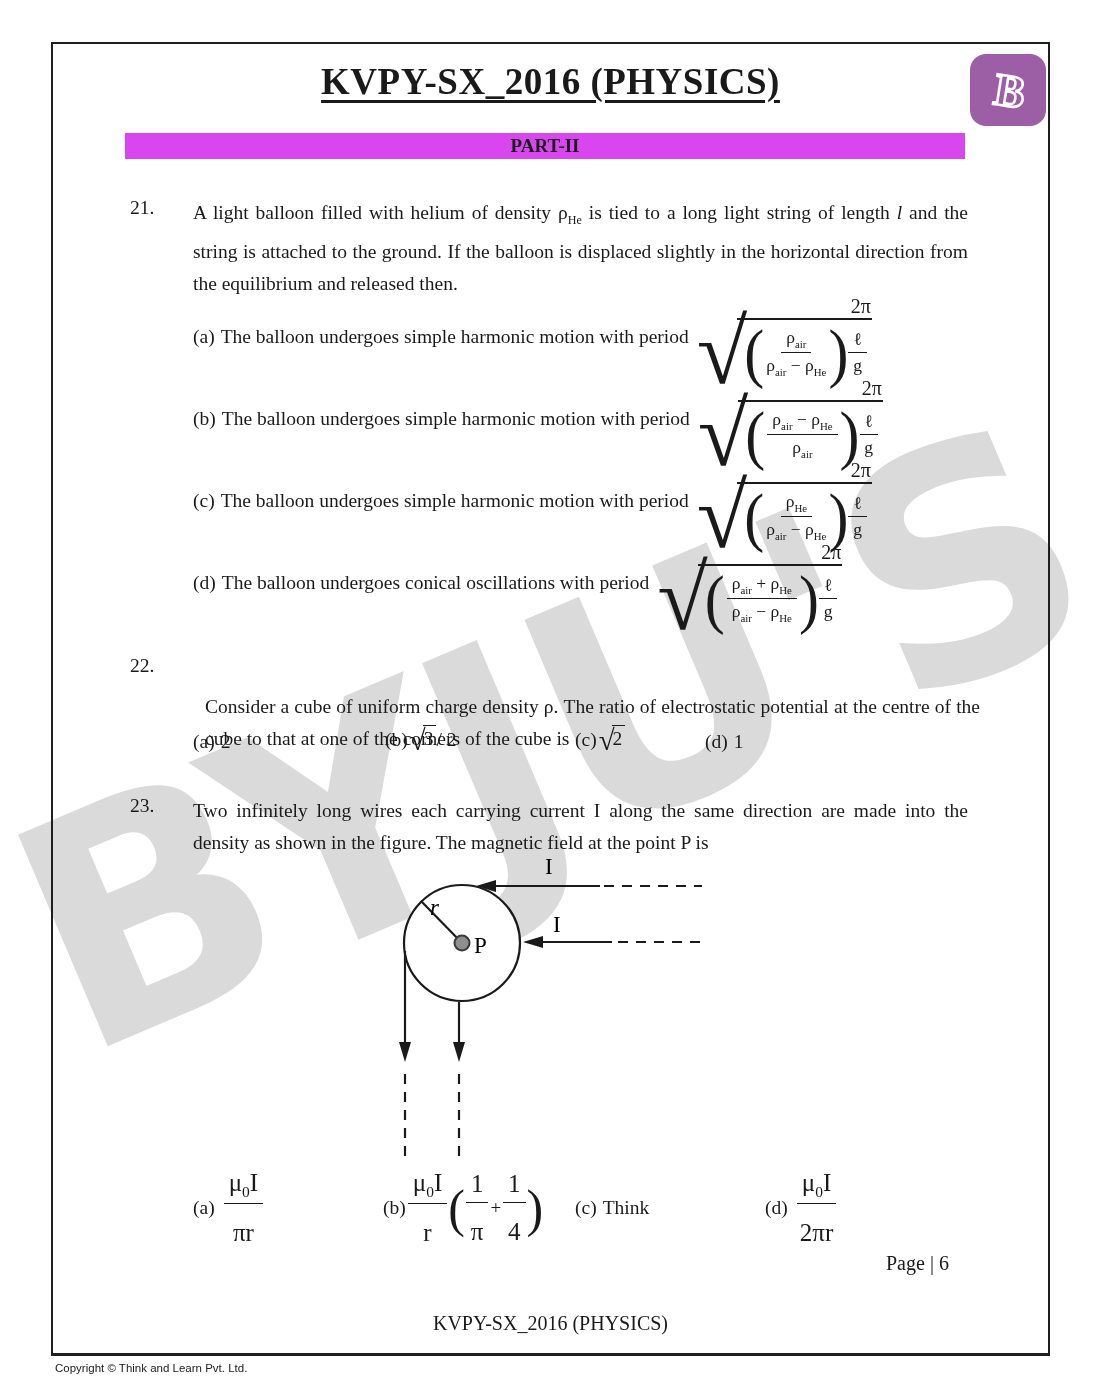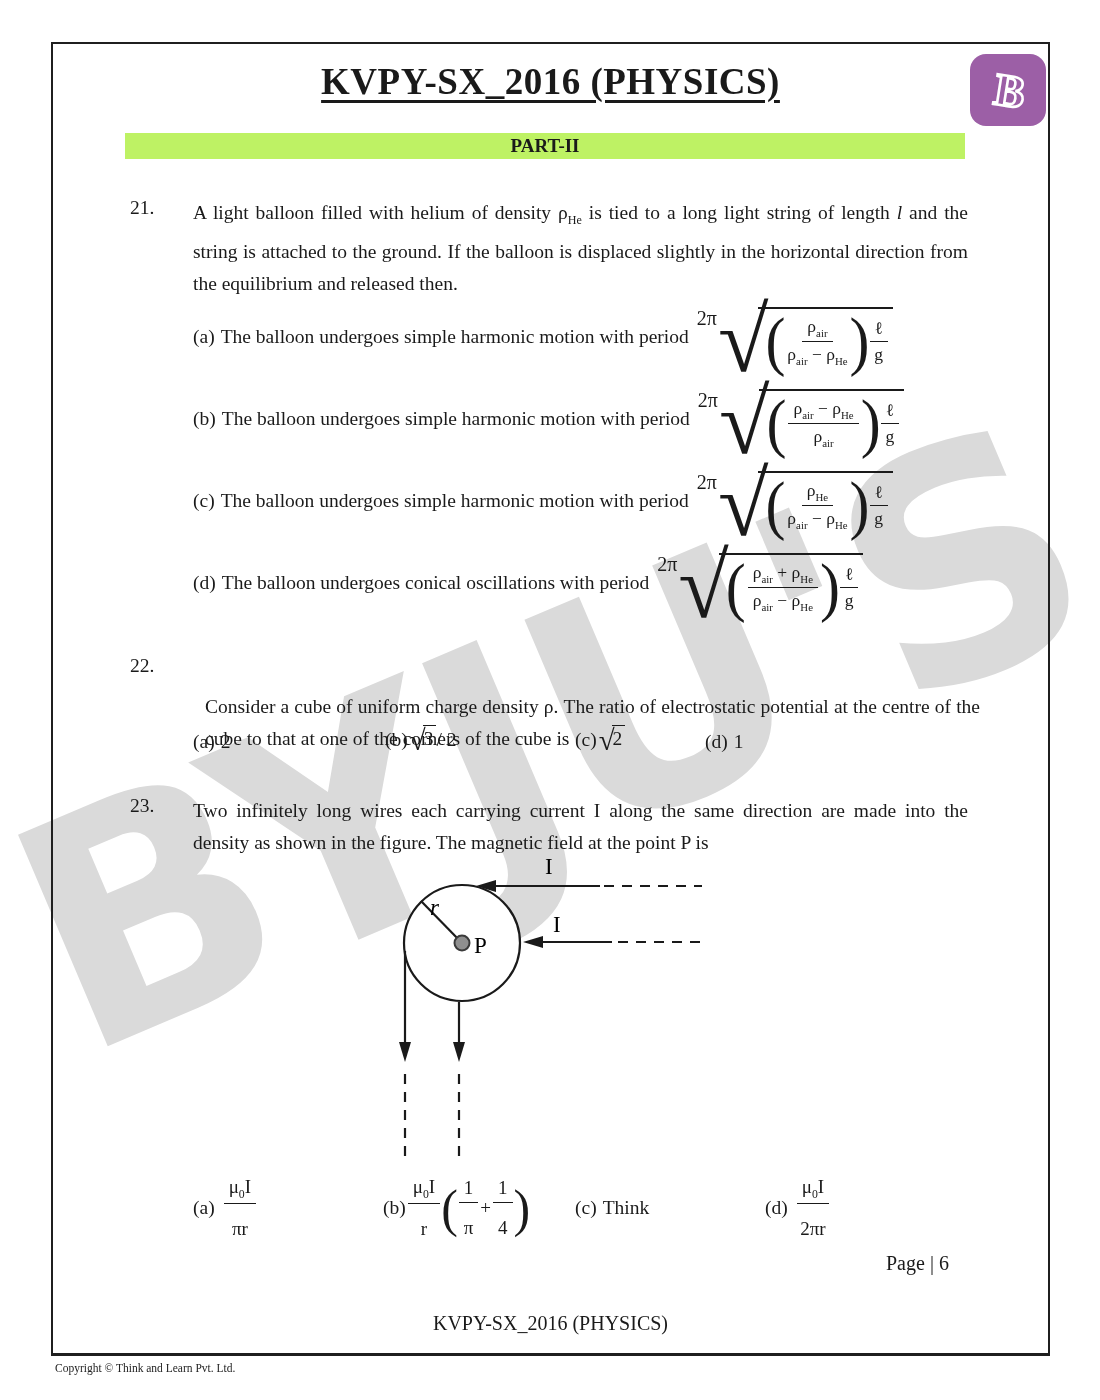--- a/index.html
+++ b/index.html
@@ -17,59 +17,59 @@
                font-family:"DejaVu Sans", sans-serif; font-weight:bold;
                font-size:315px; line-height:360px; color:#dadada;
                transform:rotate(-23deg); z-index:0; letter-spacing:-6px; white-space:nowrap; }
 
   .content { z-index:1; }
 
   
   .title { left:51px; top:60px; width:999px; text-align:center;
            font-size:37px; font-weight:bold; letter-spacing:0.5px;
            text-decoration:underline; text-decoration-thickness:3px; text-underline-offset:6px; }
-  .part-bar { left:125px; top:133px; width:840px; height:26px; background:#bef264;
+  .part-bar { left:125px; top:133px; width:840px; height:26px; background:#d946ef;
               text-align:center; font-size:19px; font-weight:bold; line-height:26px; }
   .logo { left:969px; top:53px; width:78px; height:74px; z-index:3; }
 
   
   .qnum { font-size:19.5px; }
   .qtext { font-size:19.5px; line-height:31.5px; text-align:justify; }
 
   .opt-row { display:flex; align-items:center; font-size:19.5px; }
   .opt-label { margin-right:6px; }
   .opt-text { white-space:nowrap; }
 
   sub { font-size:0.62em; }
 
   
-  .fm { display:inline-flex; align-items:flex-start; font-size:17.5px; margin-left:8px; }
+  .fm { display:inline-flex; align-items:flex-end; font-size:17.5px; margin-left:8px;flex-direction:column; }
   .fm .pref { font-size:20px; margin-right:1px; }
   .sqrt { display:inline-flex; align-items:center; }
   .rad { font-size:92px; line-height:0; font-weight:400; margin-right:-10px;
          font-family:"Liberation Serif", serif; position:relative; top:3px; }
   .sqrt-body { display:inline-flex; align-items:center;
                border-top:2px solid #1a1a1a; padding:6px 2px 0 8px; }
   .bp { font-size:60px; line-height:0; font-weight:400; transform:scaleY(1.08); margin:0 -1px; }
   .bp-sm { font-size:50px; line-height:0; font-weight:400; transform:scaleY(1.05); margin:0 0px; }
   .frac { display:inline-flex; flex-direction:column; align-items:center; margin:0 3px;
           line-height:1.3; text-align:center; }
   .frac .num { border-bottom:1.7px solid #1a1a1a; padding:0 5px 1px; }
   .frac .den { padding-top:1px; }
-  .frac.lg { font-size:19px;gap:12px; }
+  .frac.lg { font-size:25px;gap:12px; }
   .plus { font-size:19px; margin:0 1px; }
 
   .sqrt-sm { display:inline-flex; align-items:flex-start; }
   .rad-sm { font-size:29px; line-height:1.05; margin-right:-3px; }
   .vinc { border-top:1.8px solid #1a1a1a; padding:2px 3px 0 1px; font-size:19.5px; }
 
   
   .footer-title { left:51px; top:1312px; width:999px; text-align:center; font-size:20px; }
   .page-num { left:886px; top:1252px; font-size:20px; }
-  .copyright { left:55px; top:1362px; font-size:11.5px; font-family:Liberation Serif, serif; color:#222; }
+  .copyright { left:55px; top:1362px; font-size:11.5px; font-family:Liberation Sans, sans-serif; color:#222; }
 
   svg text { font-family:"Liberation Serif", serif; }
 </style>
 </head>
 <body>
 
 <div class="abs watermark">BYJU'S</div>
 
 <div class="abs page-border"></div>
 

